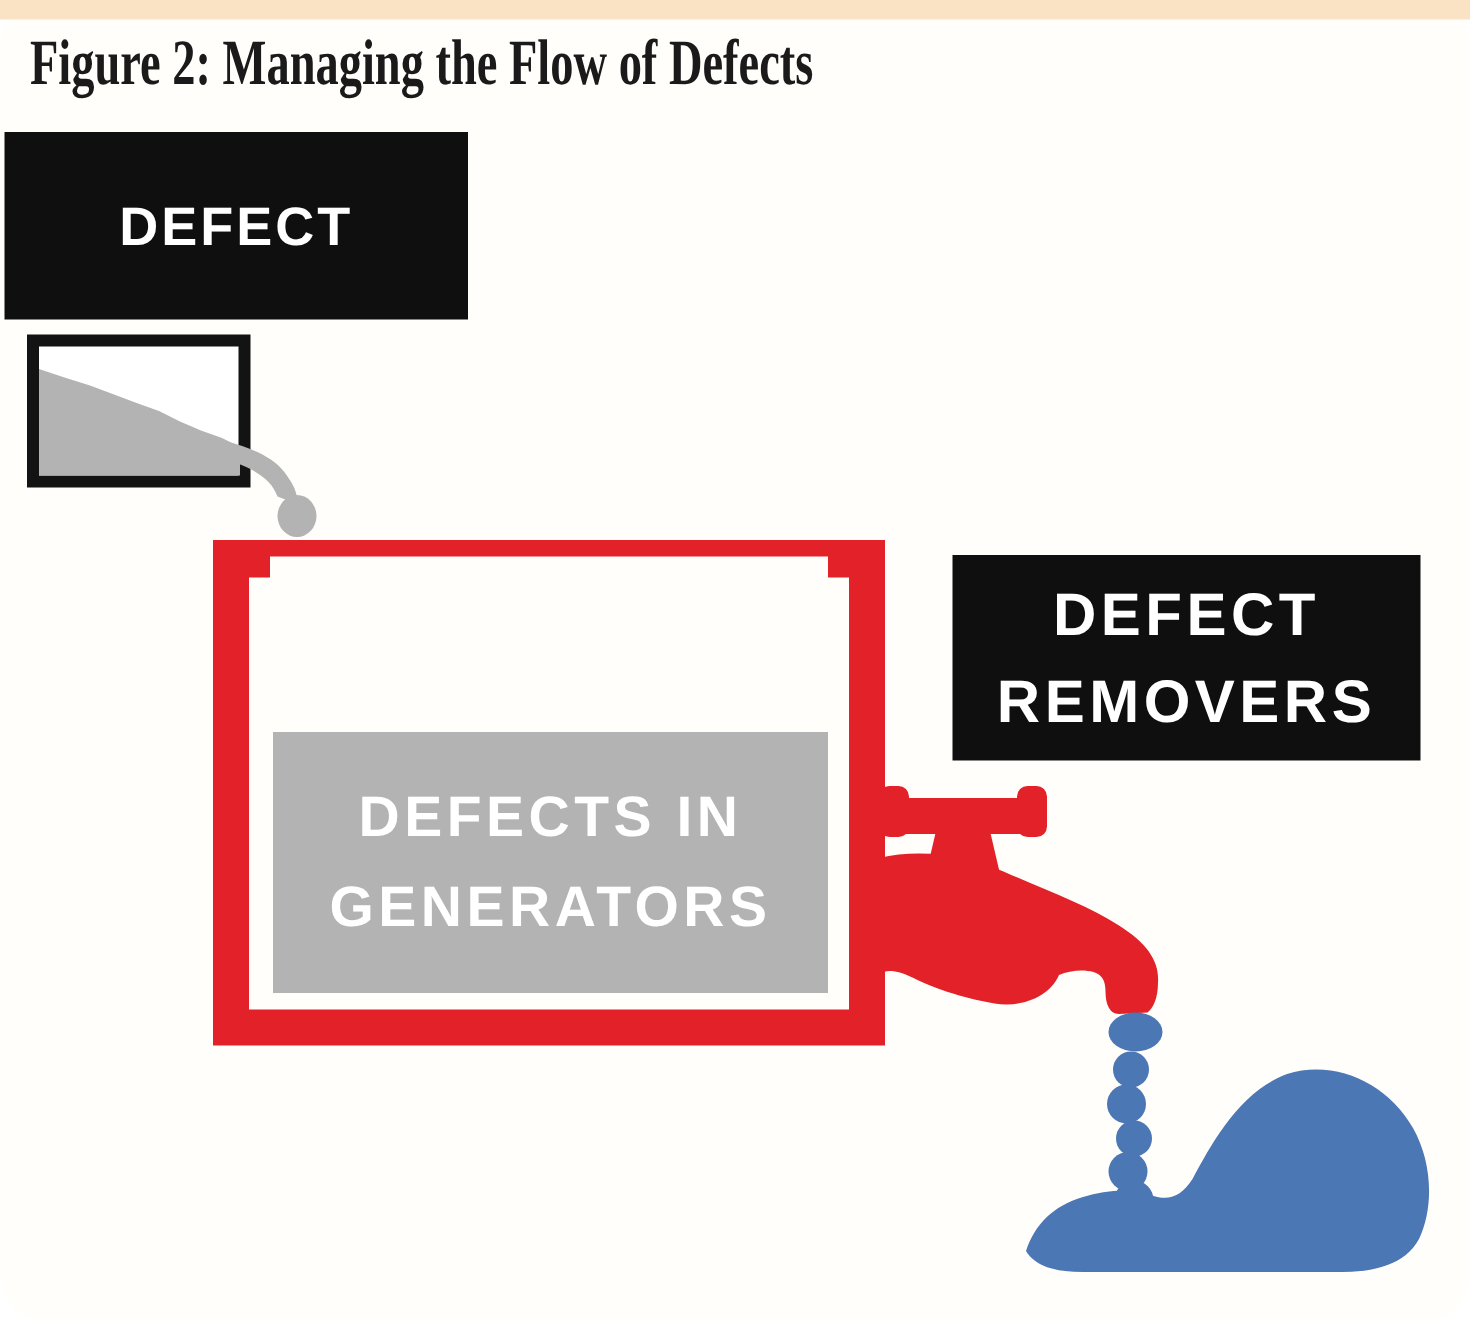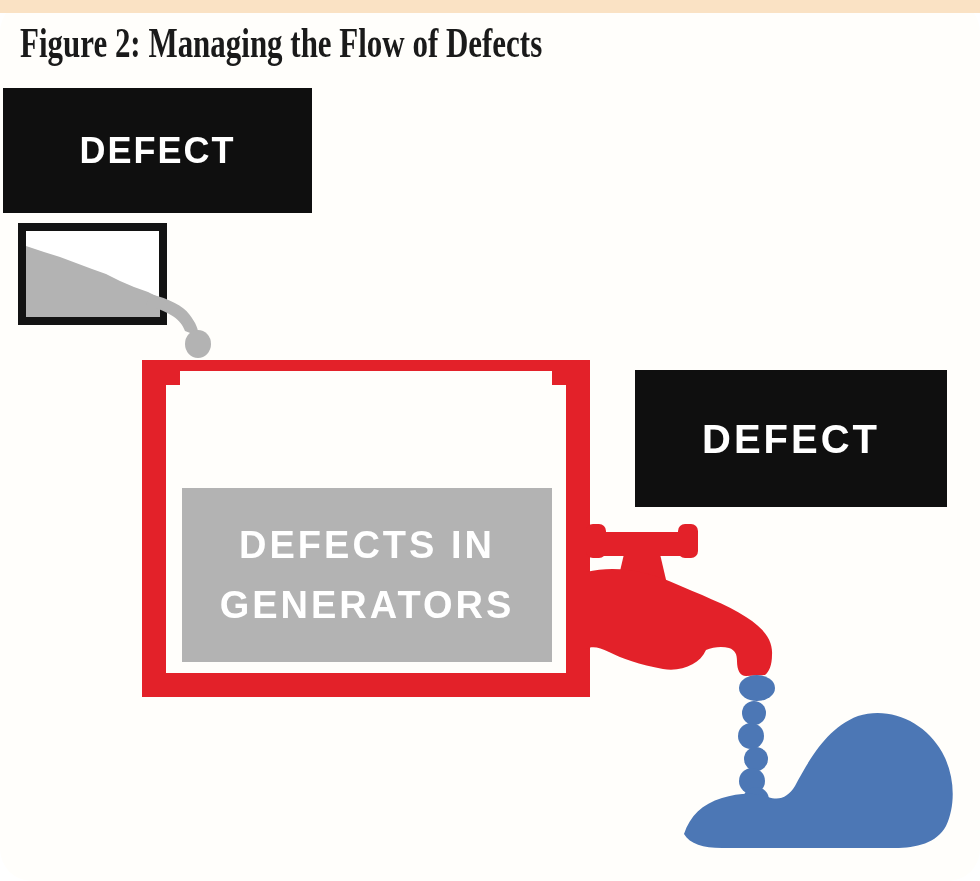--- a/index.html
+++ b/index.html
@@ -98,20 +98,21 @@
              L722,848
              C703,848 690,844 684,834 Z" fill="#4C77B5"></path>
   </svg>
 
   <div class="abs black-box generators-box" style="background-color: rgb(15, 15, 15); color: rgb(255, 255, 255);">
     <span>DEFECT</span>
   </div>
 
   <div class="abs black-box removers-box" style="background-color: rgb(15, 15, 15); color: rgb(255, 255, 255);">
     <span>DEFECT</span>
+    <span>REMOVERS</span>
   </div>
 
   <div class="abs tank-label" style="background-color: rgb(179, 179, 179); color: rgb(255, 255, 255);">
     <span>DEFECTS IN</span>
     <span>GENERATORS</span>
   </div>
 
 </div>
 
 </body></html>

